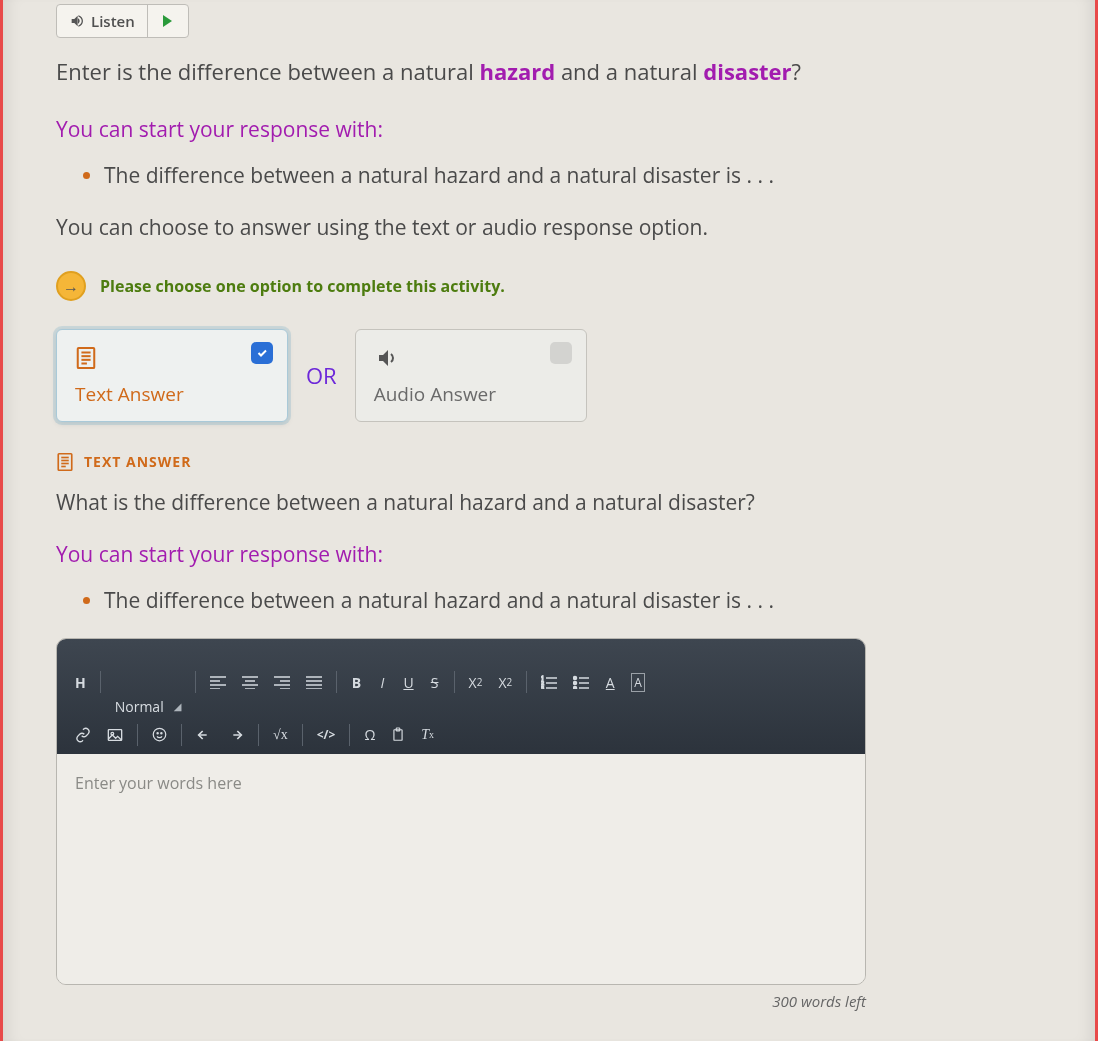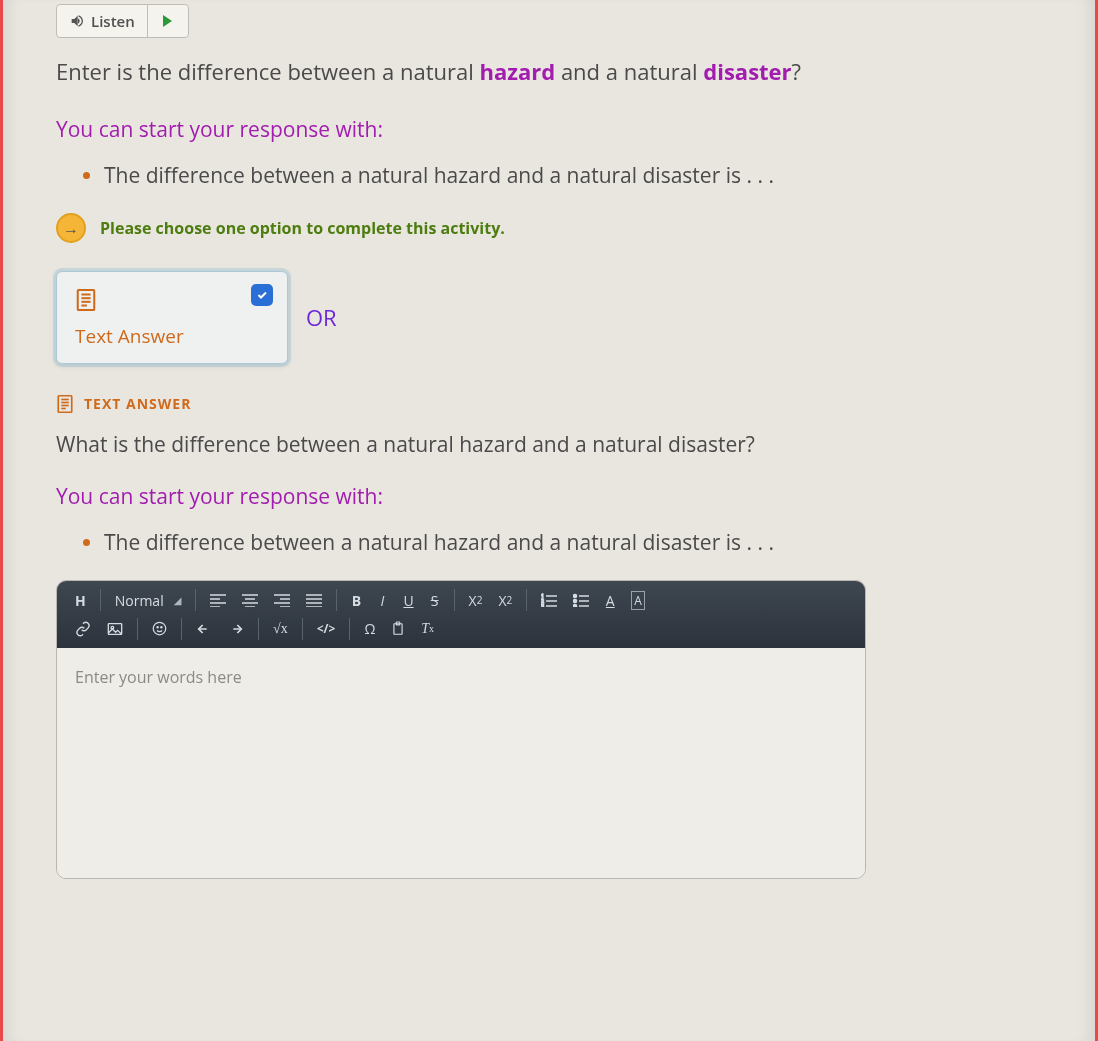--- a/index.html
+++ b/index.html
@@ -122,21 +122,21 @@
     padding: 5px 8px;
     cursor: pointer;
     display: inline-flex; align-items:center; justify-content:center;
     min-width: 26px; height: 26px;
     border-radius: 3px;
     color: #d6dbe0;
   }
   .tb-sep { width: 1px; height: 22px; background: #5a626c; margin: 0 6px; }
   .tb-dropdown {
     display: inline-flex; align-items: center; gap: 10px;
-    padding: 4px 8px; cursor: pointer;
+    padding: 4px 8px; cursor: pointer; margin-top: 48px;
   }
   .tb-dropdown .caret { font-size: 10px; color:#aeb5bc; }
   .tb-row { display:flex; align-items:center; width:100%; flex-wrap:nowrap; }
   .bold { font-weight: 700; } .ital { font-style: italic; }
   .uline { text-decoration: underline; }
   .strike { text-decoration: line-through; }
   .boxed { border:1px solid #9aa0a7; padding:0 2px; font-size:12px; }
   sup,sub { font-size: 10px; }
 
   .editor-area {
@@ -168,20 +168,21 @@
 
     <p class="question">
       <span>Enter is the difference between a natural </span><b>hazard</b><span> and a natural </span><b>disaster</b><span>?</span>
     </p>
 
     <p class="prompt-line">You can start your response with:</p>
     <ul class="starter">
       <li>The difference between a natural hazard and a natural disaster is . . .</li>
     </ul>
 
+    <p class="option-line">You can choose to answer using the text or audio response option.</p>
 
     <div class="choose-row">
       <div class="arrow-circle">
           <span>→</span>
         </div>
       <span class="choose-text">Please choose one option to complete this activity.</span>
     </div>
 
     <div class="option-boxes">
       <div class="opt-box selected">
@@ -197,20 +198,30 @@
               <line x1="7" y1="11" x2="17" y2="11"></line>
             <line x1="7" y1="15" x2="17" y2="15"></line>
               <line x1="7" y1="19" x2="13" y2="19"></line>
           </svg>
         </div>
         <div class="opt-label">Text Answer</div>
       </div>
 
       <span class="or-label">OR</span>
 
+      <div class="opt-box">
+        <div class="opt-check"></div>
+        <div class="opt-icon">
+          <svg width="26" height="24" viewBox="0 0 24 24" fill="none" stroke="#555" stroke-width="2">
+            <path d="M4 9v6h4l5 5V4L8 9H4z" fill="#555" stroke="none"></path>
+            <path d="M16 8c1.3 1 2 2.4 2 4s-.7 3-2 4"></path>
+          </svg>
+        </div>
+        <div class="opt-label muted">Audio Answer</div>
+      </div>
     </div>
 
     <div class="section-hdr">
       <svg width="18" height="20" viewBox="0 0 24 26" fill="none" stroke="#d06a1a" stroke-width="2.2">
         <rect x="3" y="2" width="18" height="22" rx="1"></rect>
         <line x1="7" y1="7" x2="17" y2="7"></line>
           <line x1="7" y1="11" x2="17" y2="11"></line>
         <line x1="7" y1="15" x2="17" y2="15"></line>
           <line x1="7" y1="19" x2="13" y2="19"></line>
       </svg>
@@ -356,15 +367,16 @@
               </svg>
           </span>
           <span class="tb-btn ital" style="font-family:serif">T<sub style="font-style:normal">x</sub></span>
         </div>
       </div>
       <div class="editor-area">
         <span class="placeholder">Enter your words here</span>
       </div>
     </div>
 
+    <div class="words-left">300 words left</div>
 
   </div>
 </div>
 
 </body></html>

